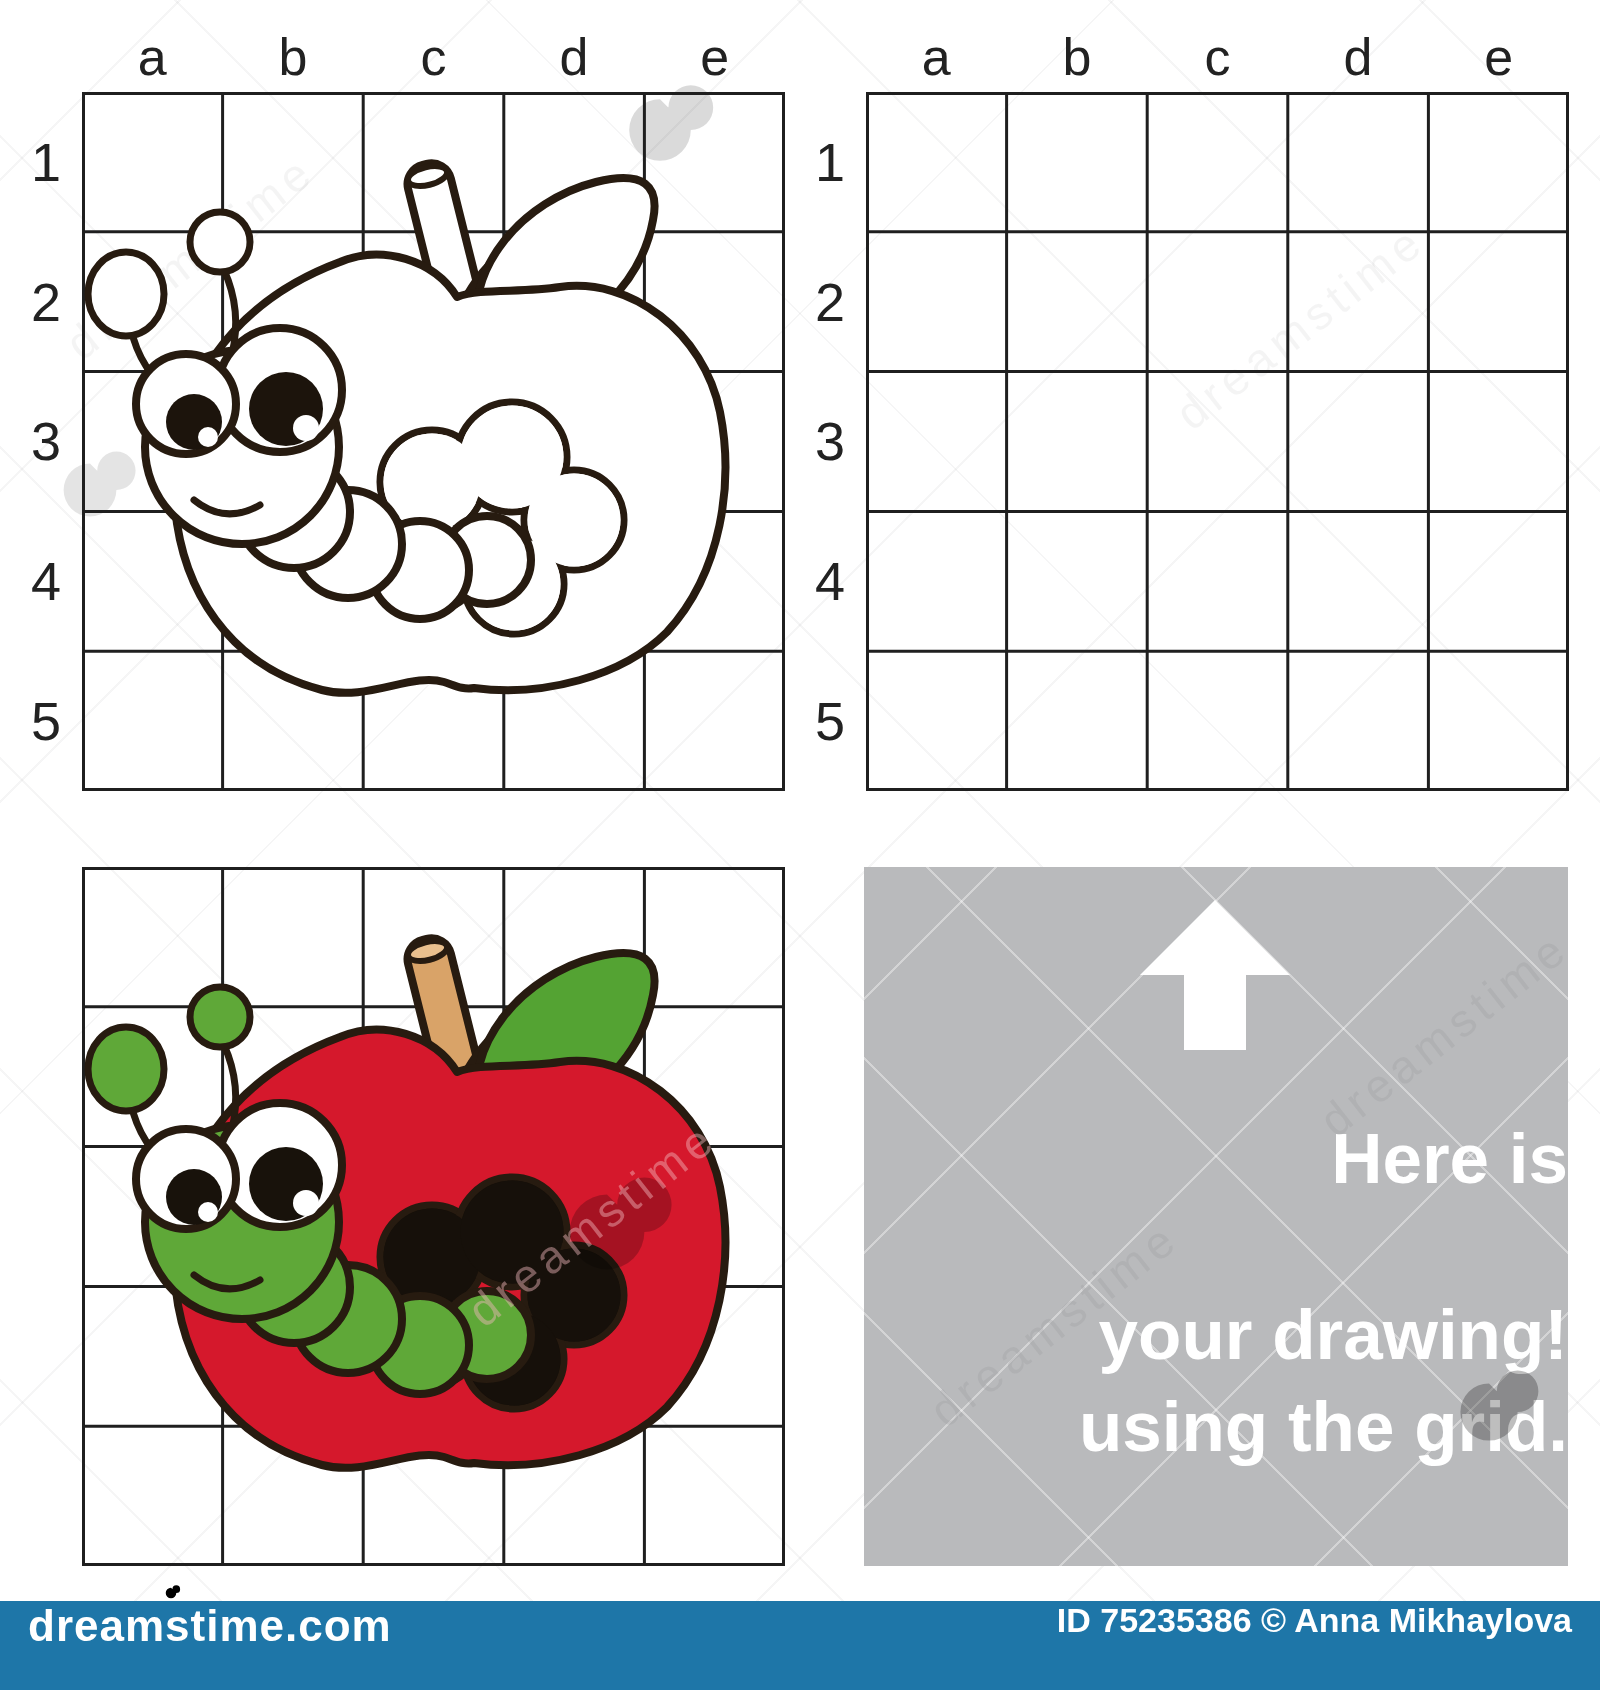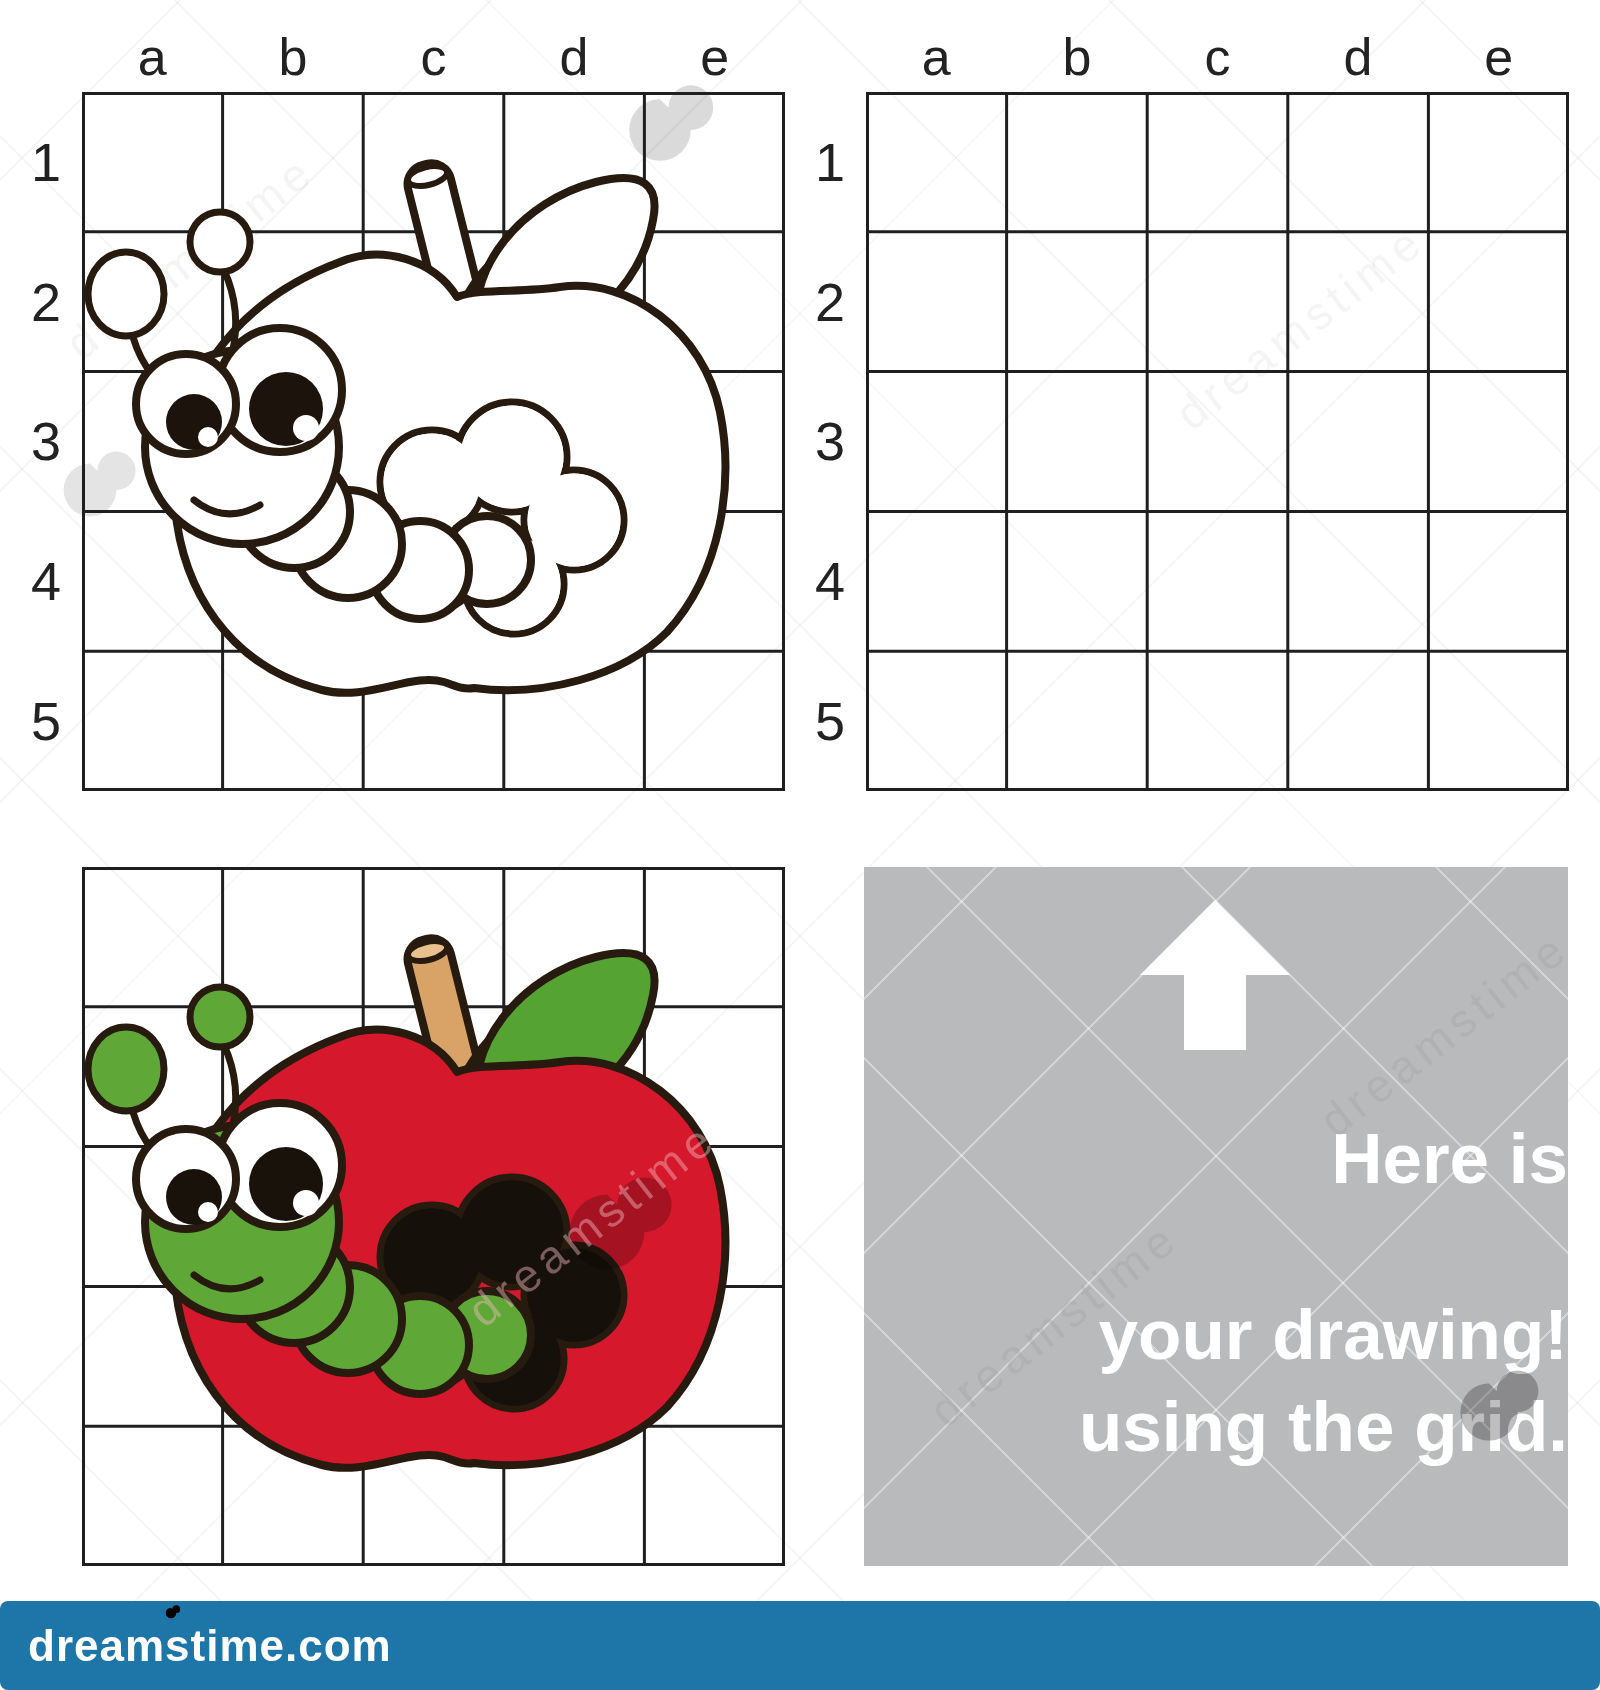--- a/index.html
+++ b/index.html
@@ -45,22 +45,22 @@
   .pt2{top:428px;}
   
   .wm-text{position:absolute;font-size:46px;letter-spacing:6px;color:#9a9b9e;opacity:.28;
     transform:rotate(-38deg);pointer-events:none;}
   .wm-faint{opacity:.10;}
   .wm-pink{color:#f2b9bd;opacity:.45;}
   .wm-spiral{position:absolute;pointer-events:none;}
   
   .footer-bar{
     position:absolute;left:0;top:1601px;width:1600px;height:89px;
-    background:var(--c-bar_blue);display:flex;align-items:center;
-    justify-content:space-between;padding:0 28px;box-sizing:border-box;border-radius:8px;
+    background:var(--c-bar_blue);display:flex;align-items:flex-start;
+    justify-content:space-between;padding:0 28px;box-sizing:border-box;
   }
   .brand{position:relative;color:#fff;font-size:44px;font-weight:bold;letter-spacing:1px;}
   .brand-spiral{position:absolute;left:131px;top:-20px;width:24px;height:24px;}
   .credit{color:#fff;font-size:34px;font-weight:bold;}
 </style>
 </head>
 <body>
 
 <div class="sheet">
 
@@ -202,15 +202,16 @@
       </svg>
   </div>
 
   <div class="footer-bar">
     <div class="brand">
       <span>dreamstime.com</span>
       <svg class="brand-spiral" viewBox="0 0 100 100">
           <use href="#spiral" style="stroke-width:9"></use>
         </svg>
     </div>
+    <div class="credit">ID 75235386 © Anna Mikhaylova</div>
   </div>
 
 </div>
 
 </body></html>

